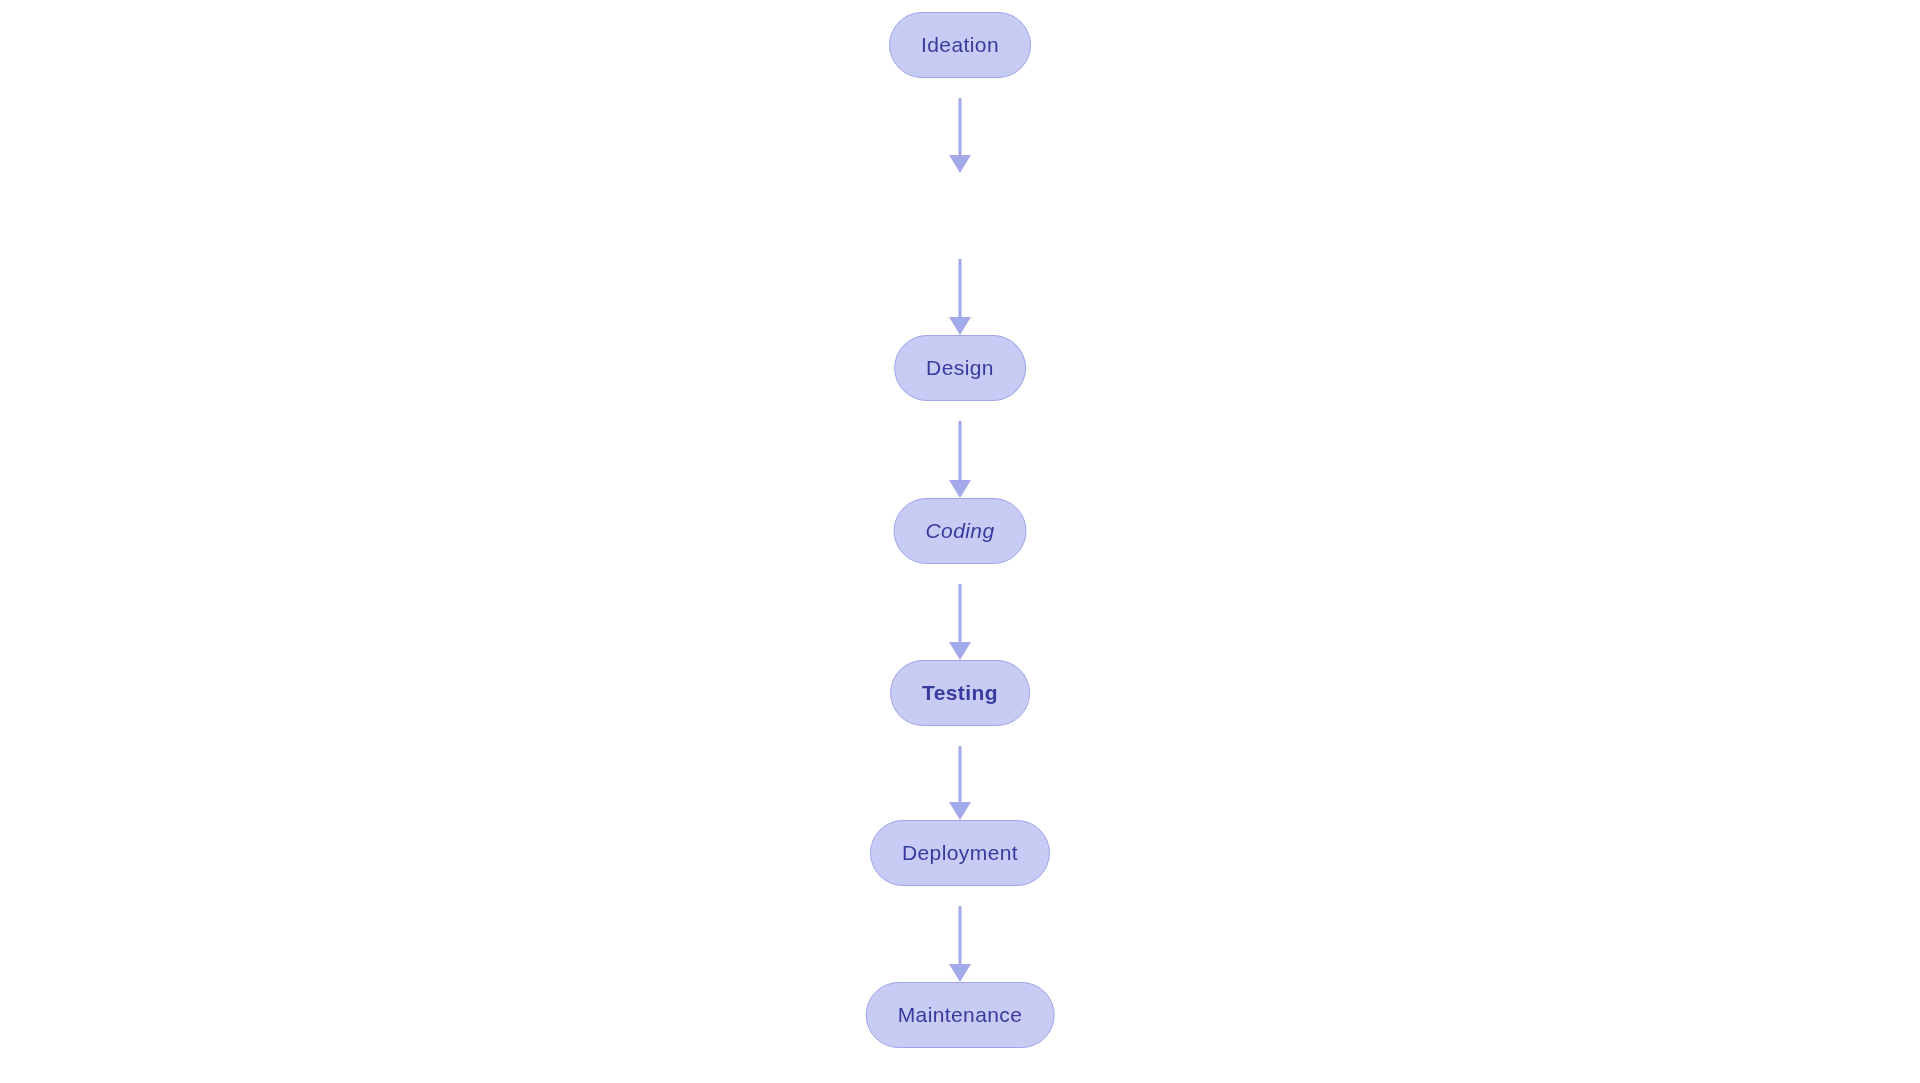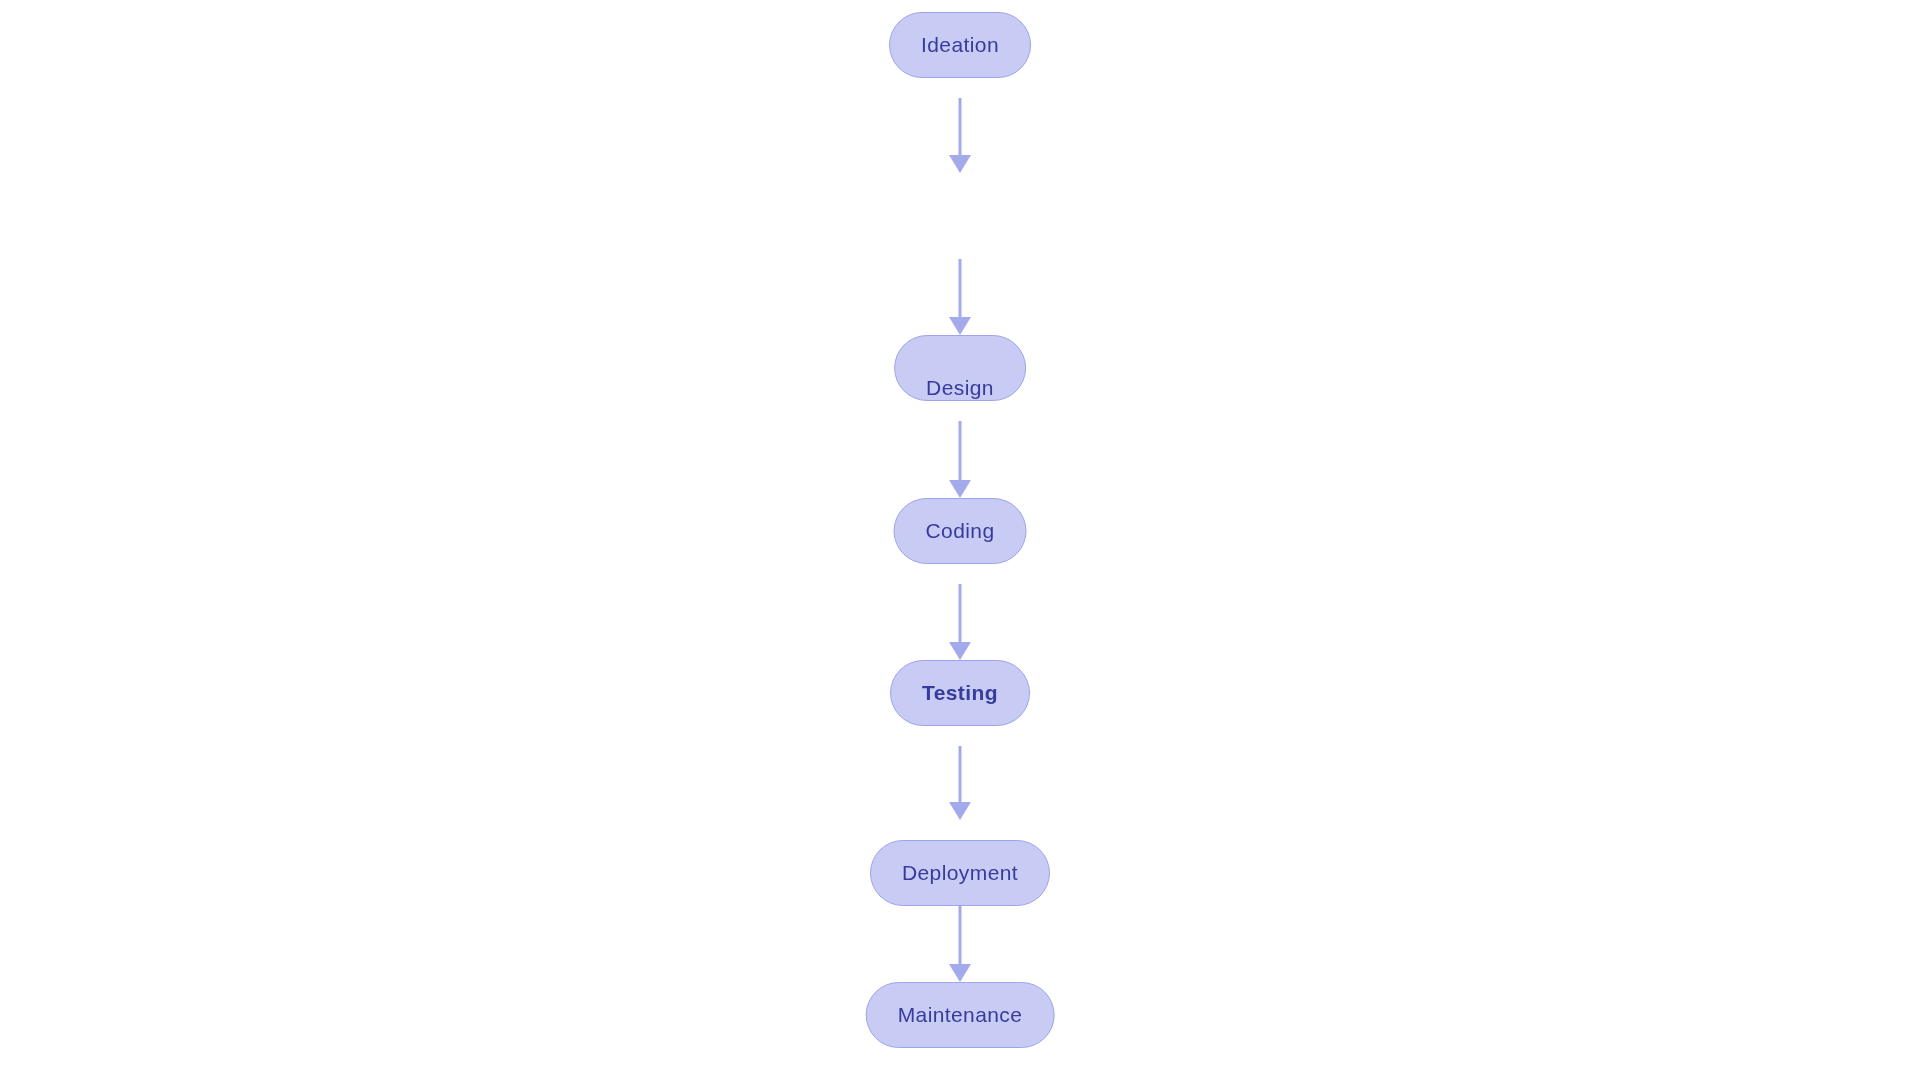--- a/index.html
+++ b/index.html
@@ -36,24 +36,24 @@
     padding: 0 31px;
     white-space: nowrap;
   }
   .node-label {
     font-size: 21px;
     letter-spacing: 0.4px;
     color: var(--node-text);
   }
   .n1 { top: 12px; }
   .n2 { top: 173px; }
-  .n3 { top: 335px; align-items: flex-end; }
-  .n4 { top: 498px; }
+  .n3 { top: 335px; }
+  .n4 { top: 498px; font-style: italic; }
   .n5 { top: 660px; font-weight: bold; }
-  .n6 { top: 840px; }
+  .n6 { top: 820px; }
   .n7 { top: 982px; justify-content: flex-end; }
   
   .arrow {
     position: absolute;
     left: 960px;
     transform: translateX(-50%);
     width: 22px;
   }
   .a1 { top: 98px;  height: 75px; }
   .a2 { top: 259px; height: 76px; }

